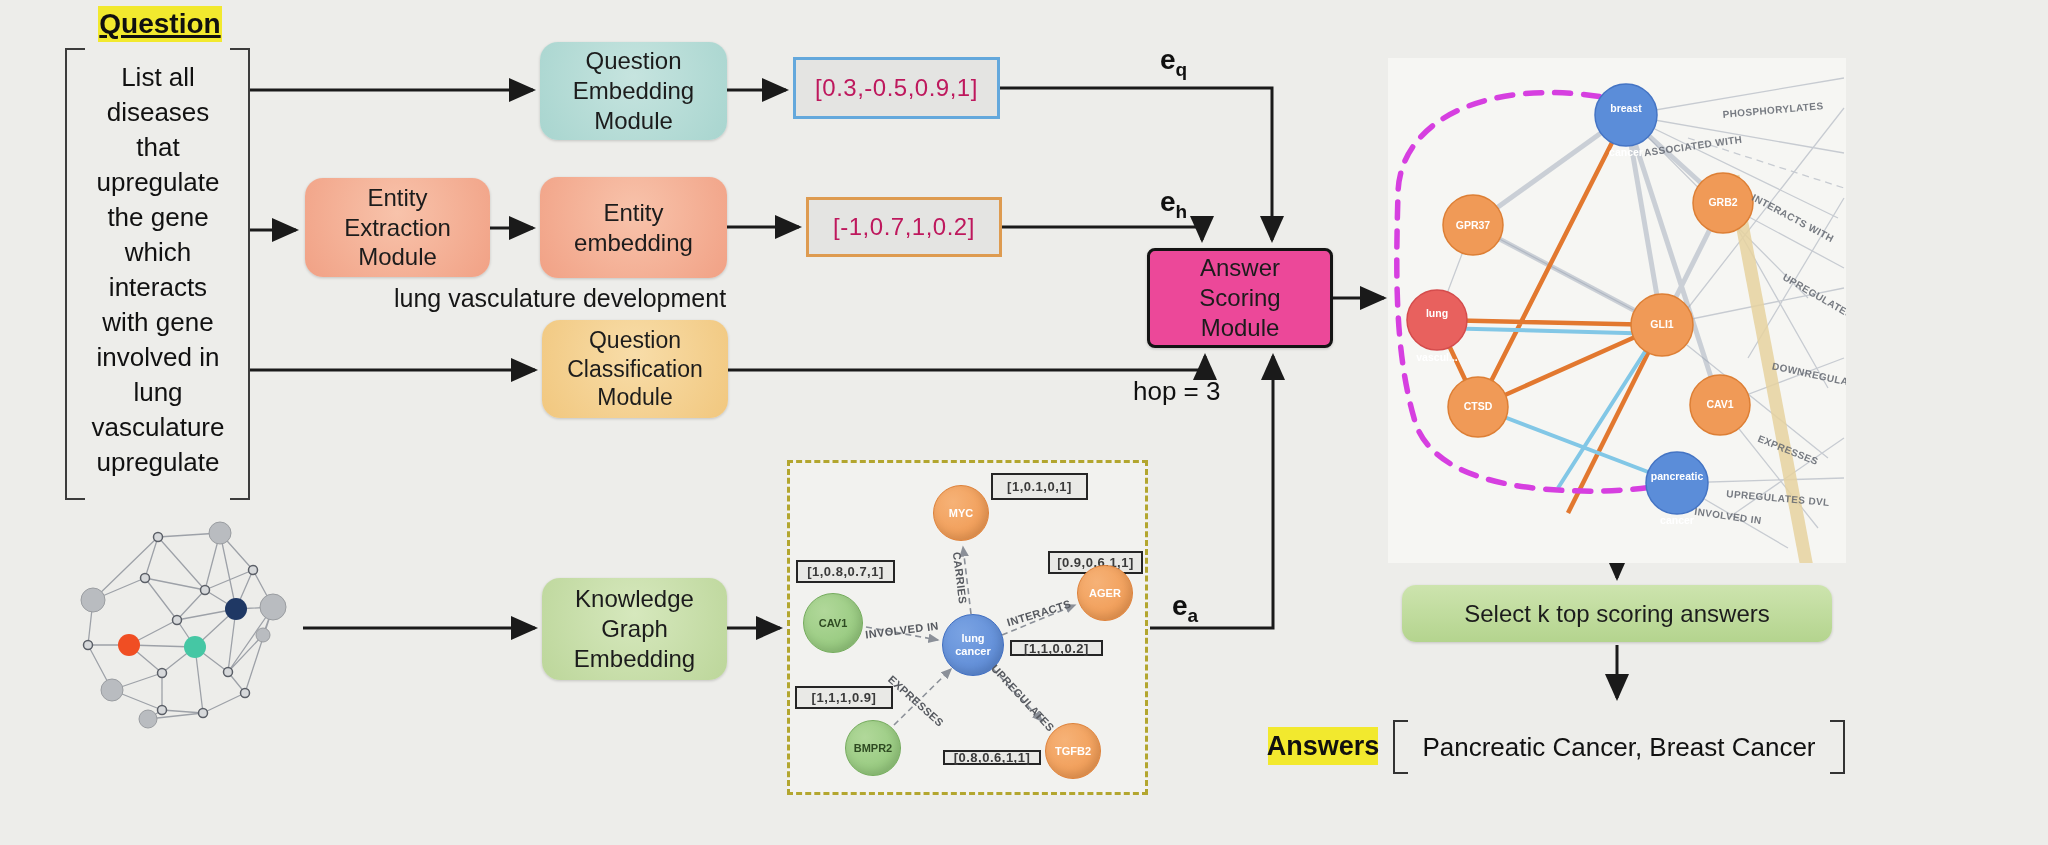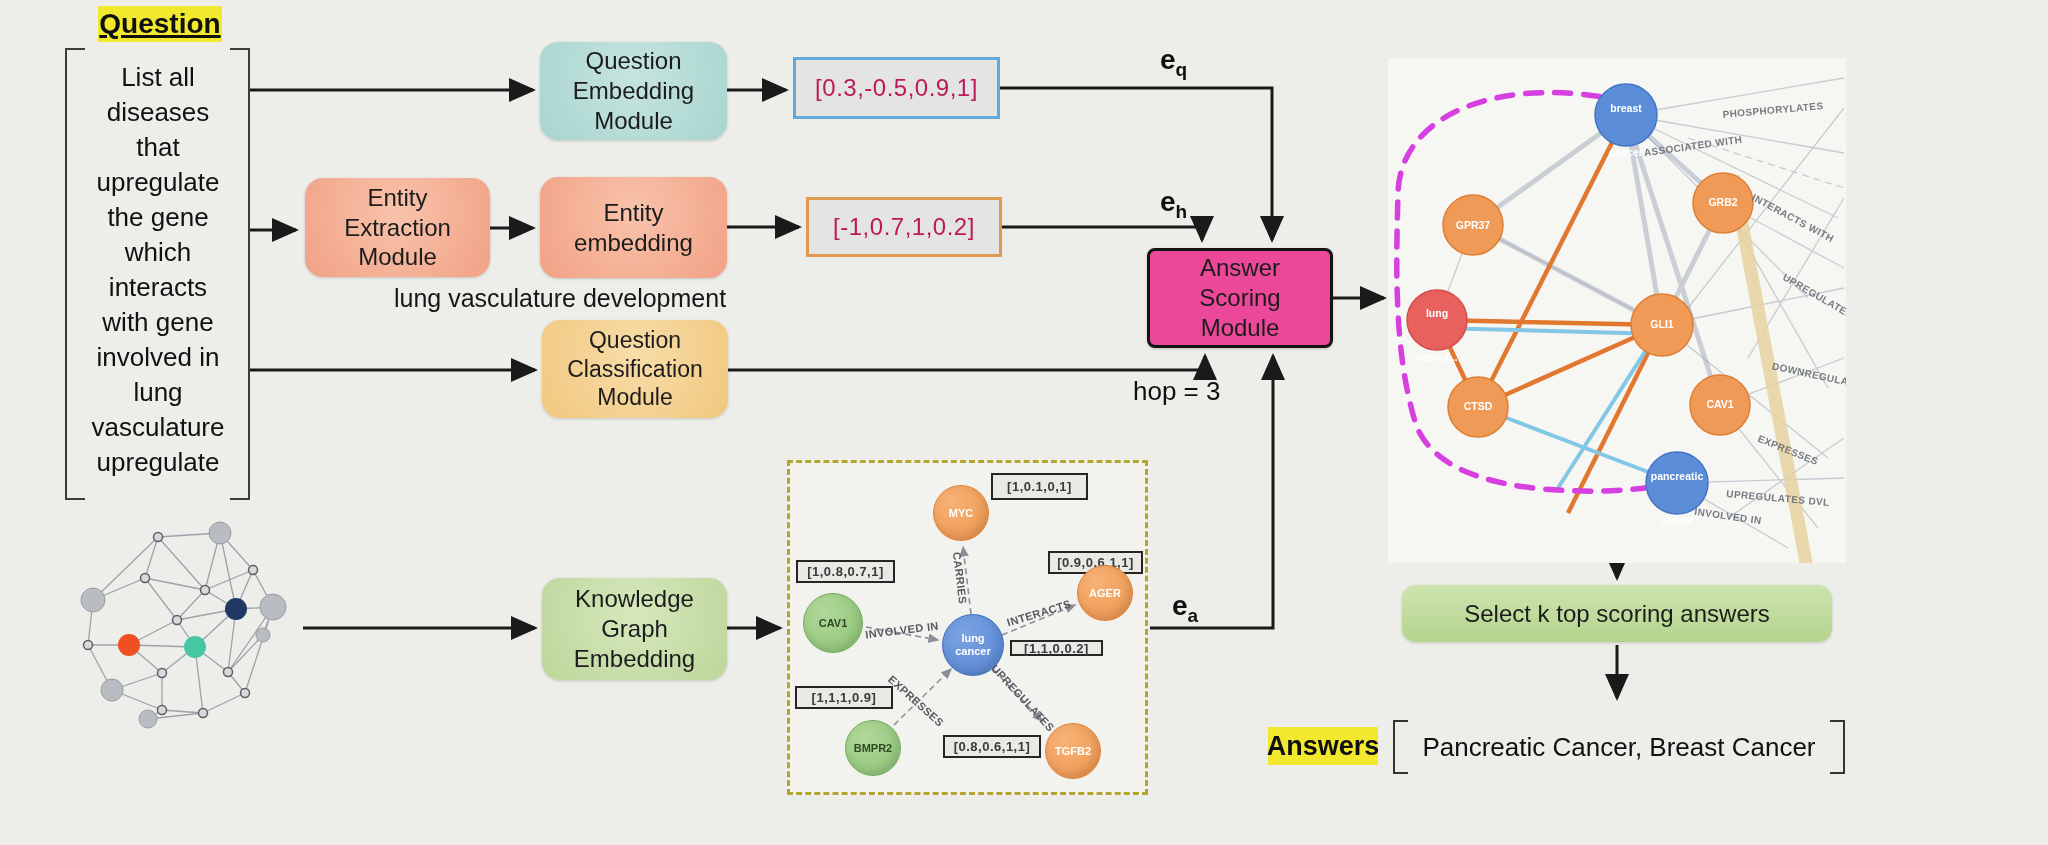--- a/index.html
+++ b/index.html
@@ -180,21 +180,21 @@
         <path d="M212 172 L285 142" marker-end="url(#gah)"></path>
         <path d="M104 262 L161 206" marker-end="url(#gah)"></path>
         <path d="M203 206 L252 258" marker-end="url(#gah)"></path>
       </g>
     </svg>
     <div class="chip" style="left:201px;top:10px;width:97px;height:27px;">[1,0.1,0,1]</div>
     <div class="chip" style="left:258px;top:72px;width:95px;height:23px;margin-top:16px;">[0.9,0.6,1,1]</div>
     <div class="chip" style="left:220px;top:177px;width:93px;height:16px;">[1,1,0,0.2]</div>
     <div class="chip" style="left:6px;top:97px;width:99px;height:23px;">[1,0.8,0.7,1]</div>
     <div class="chip" style="left:5px;top:223px;width:98px;height:23px;">[1,1,1,0.9]</div>
-    <div class="chip" style="left:153px;top:272px;width:98px;height:23px;">[0.8,0.6,1,1]</div>
+    <div class="chip" style="left:153px;top:287px;width:98px;height:15px;">[0.8,0.6,1,1]</div>
 
     <div class="kgnode kn-orange" style="left:143px;top:22px;width:56px;height:56px;">MYC</div>
     <div class="kgnode kn-orange" style="left:287px;top:102px;width:56px;height:56px;">AGER</div>
     <div class="kgnode kn-orange" style="left:255px;top:260px;width:56px;height:56px;">TGFB2</div>
     <div class="kgnode kn-green" style="left:13px;top:130px;width:60px;height:60px;">CAV1</div>
     <div class="kgnode kn-green" style="left:55px;top:257px;width:56px;height:56px;">BMPR2</div>
     <div class="kgnode kn-blue" style="left:152px;top:151px;width:62px;height:62px;">
       <div>
           <span style="display:block">lung</span>
            <span style="display:block">cancer</span>

